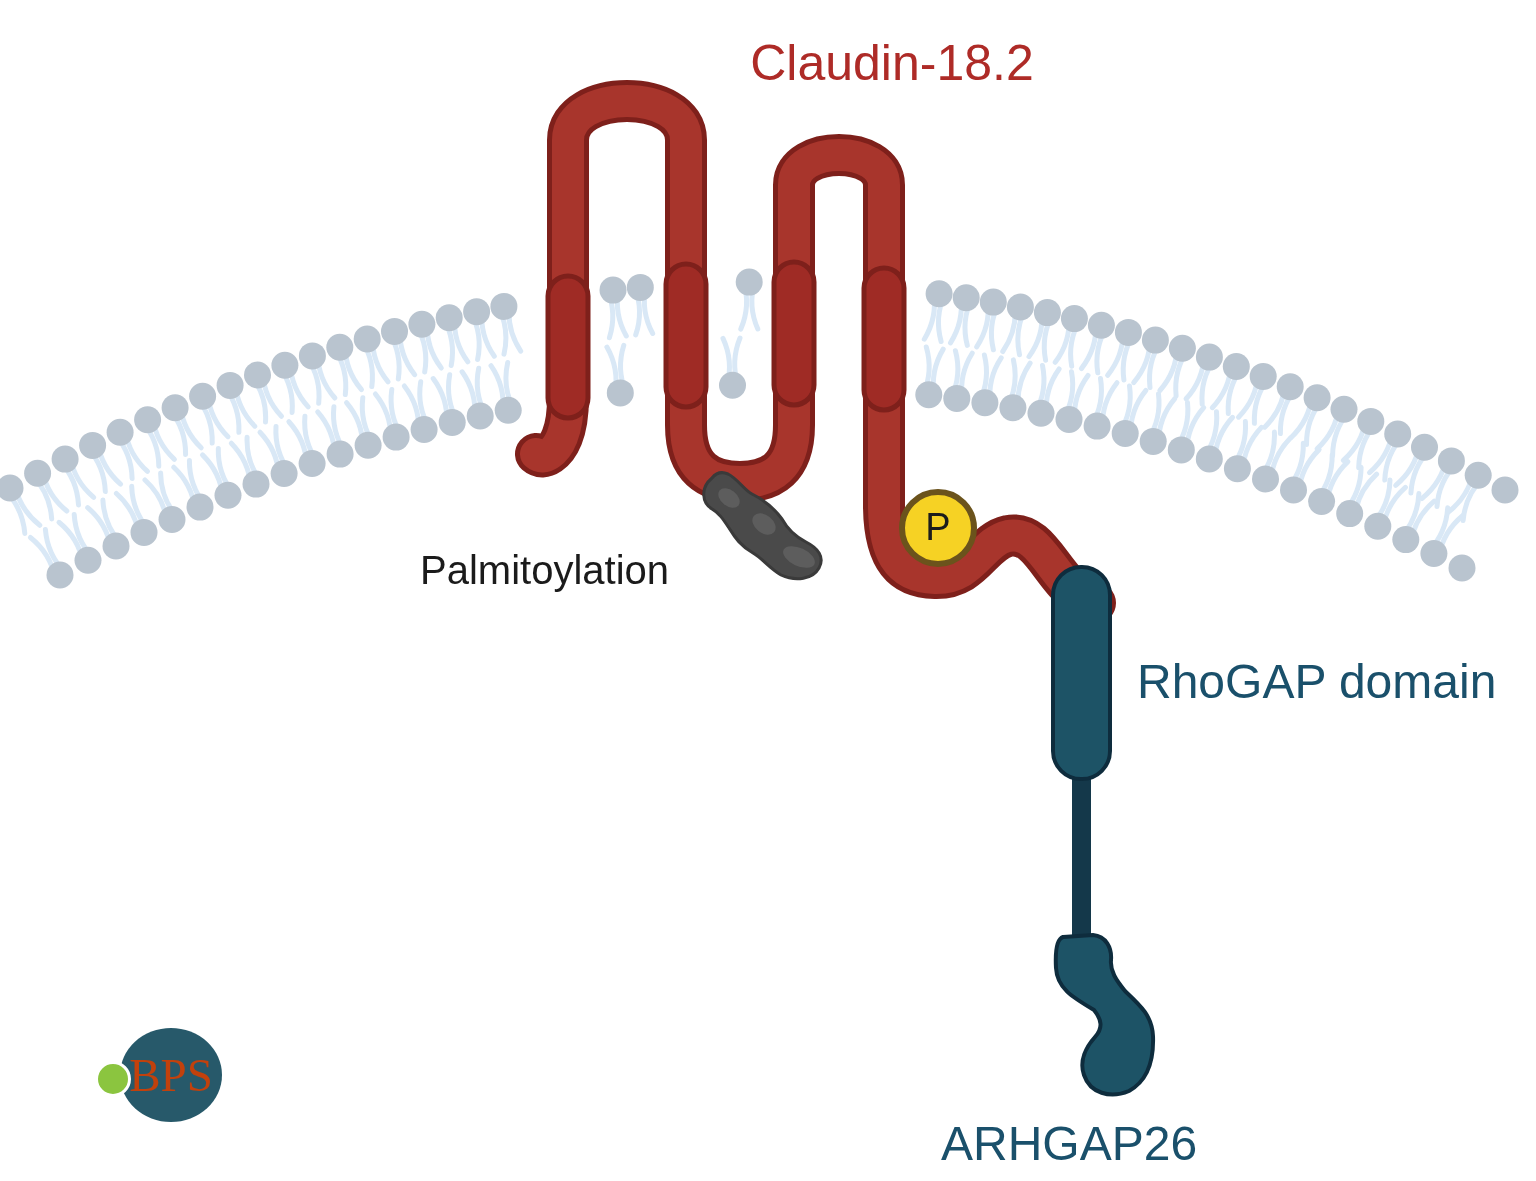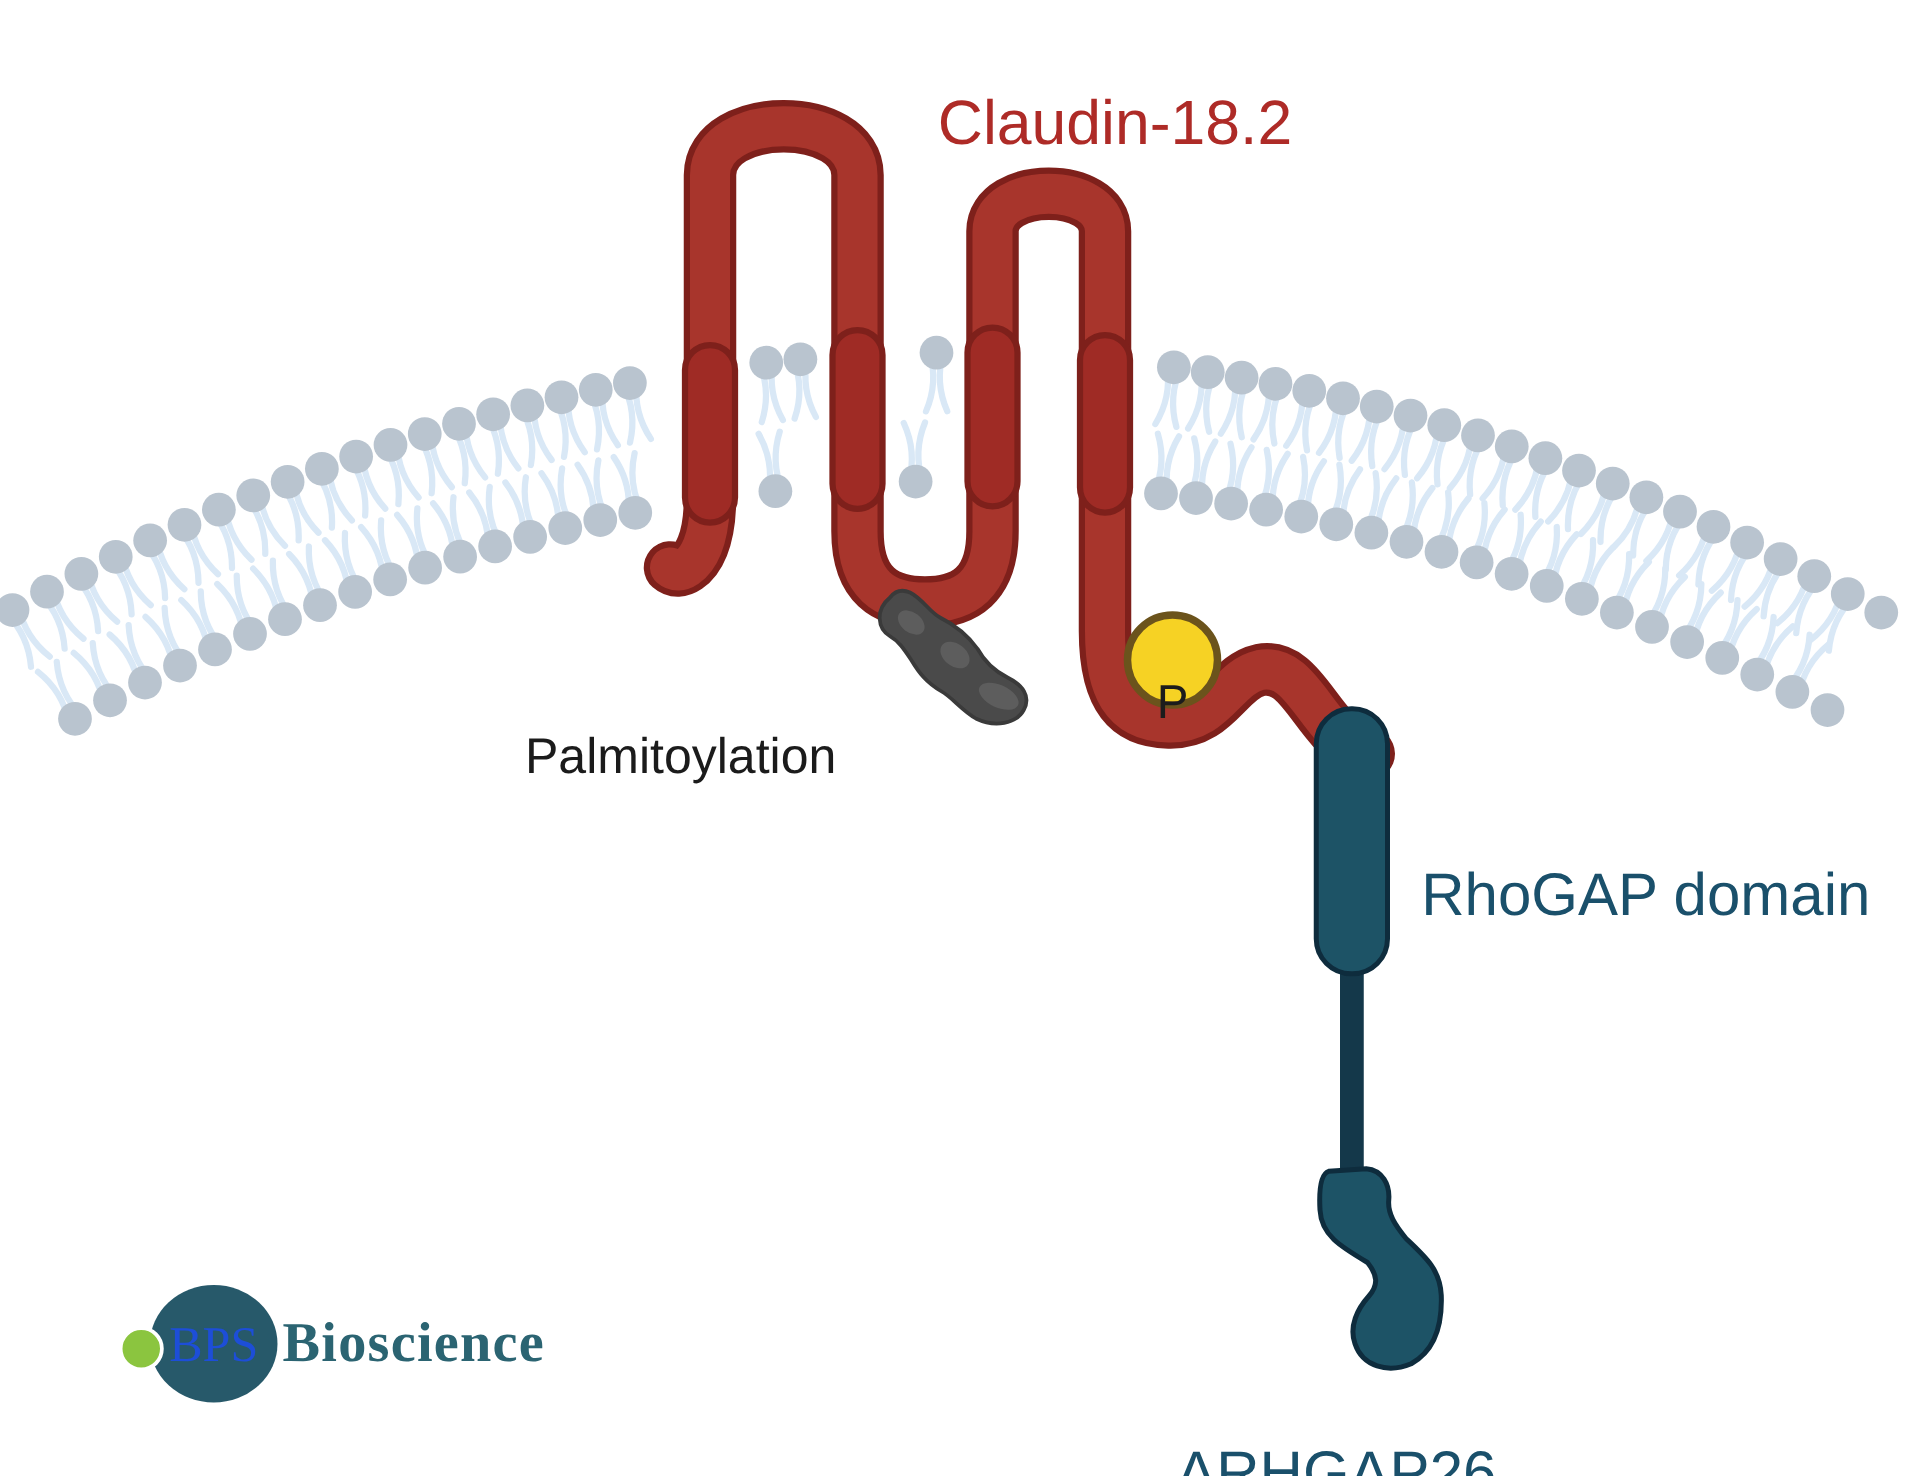--- a/index.html
+++ b/index.html
@@ -4,21 +4,21 @@
 <style>
   html,body{margin:0;padding:0;background:#fff;}
   .canvas{
     position:relative;
     width:1536px;height:1181px;
     background:var(--bg,#fff);
     font-family:"Liberation Sans",sans-serif;
     overflow:hidden;
   }
   .canvas svg{position:absolute;inset:0;}
-  .lbl{position:absolute;white-space:nowrap;line-height:1;margin-top:35px;}
+  .lbl{position:absolute;white-space:nowrap;line-height:1;}
   .lbl-title{font-size:50px;color:var(--title-red);transform:translateX(-50%);}
   .lbl-black{font-size:40px;color:var(--text-black);}
   .lbl-teal{font-size:48px;color:var(--teal-text);}
   .lbl-p{font-size:38px;color:#1c1c1c;transform:translate(-50%,-52%);}
   
   .m-head{fill:var(--head-gray);}
   .m-tail{stroke:var(--tail-blue);stroke-width:5;fill:none;stroke-linecap:round;}
   
   .tube-outline{fill:none;stroke:var(--claudin-red-dark);stroke-width:42;stroke-linecap:round;stroke-linejoin:round;}
   .tube-fill{fill:none;stroke:var(--claudin-red);stroke-width:32;stroke-linecap:round;stroke-linejoin:round;}
@@ -33,21 +33,21 @@
   .teal-connector{fill:var(--teal-connector);}
   
   .logo{position:absolute;left:95px;top:1027px;width:400px;height:100px;}
   .logo-ellipse{
     position:absolute;left:25px;top:1px;width:102px;height:94px;
     background:var(--logo-teal);border-radius:50%;
   }
   .logo-abbr{
     position:absolute;left:25px;top:1px;width:102px;height:94px;
     display:flex;align-items:center;justify-content:center;
-    font-family:"Liberation Serif",serif;font-size:40px;color:#1d4ed8;letter-spacing:0px;
+    font-family:"Liberation Serif",serif;font-size:47px;color:#c2410c;letter-spacing:0px;
   }
   .logo-dot{
     position:absolute;left:0px;top:34px;width:30px;height:30px;border-radius:50%;
     background:var(--logo-green);border:3px solid #ffffff;
   }
   .logo-name{
     position:absolute;left:131px;top:25px;
     font-family:"Liberation Serif",serif;font-weight:bold;font-size:45px;
     color:var(--logo-text-teal);letter-spacing:1px;line-height:1;
   }
@@ -376,16 +376,15 @@
   <div class="lbl lbl-title" style="left:892px;top:38px;">Claudin-18.2</div>
   <div class="lbl lbl-black" style="left:420px;top:550px;">Palmitoylation</div>
   <div class="lbl lbl-p" style="left:938px;top:528px;">P</div>
   <div class="lbl lbl-teal" style="left:1137px;top:658px;">RhoGAP domain</div>
   <div class="lbl lbl-teal" style="left:941px;top:1120px;">ARHGAP26</div>
 
   <div class="logo">
     <div class="logo-ellipse"></div>
     <div class="logo-abbr">BPS</div>
     <div class="logo-dot"></div>
-    <div class="logo-name">Bioscience</div>
   </div>
 
 </div>
 
 </body></html>

